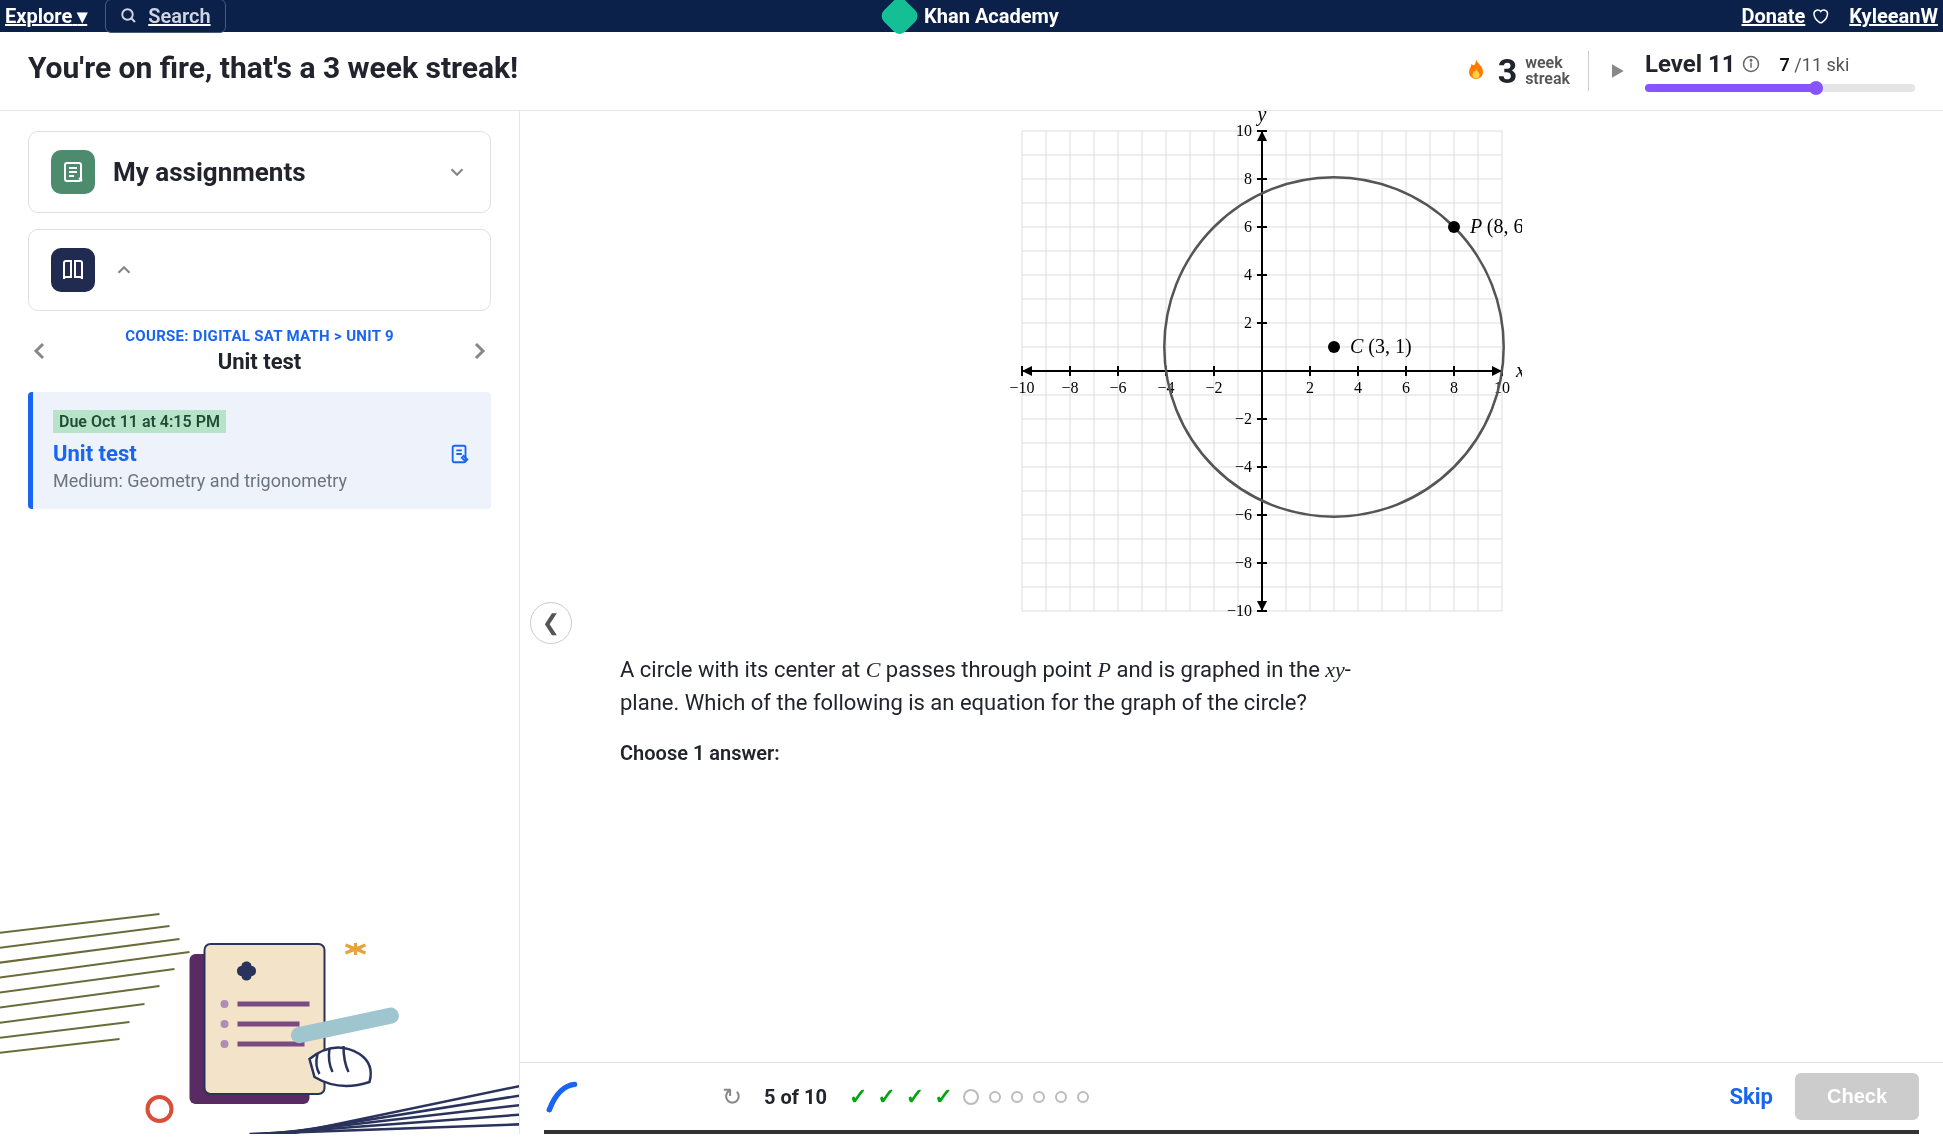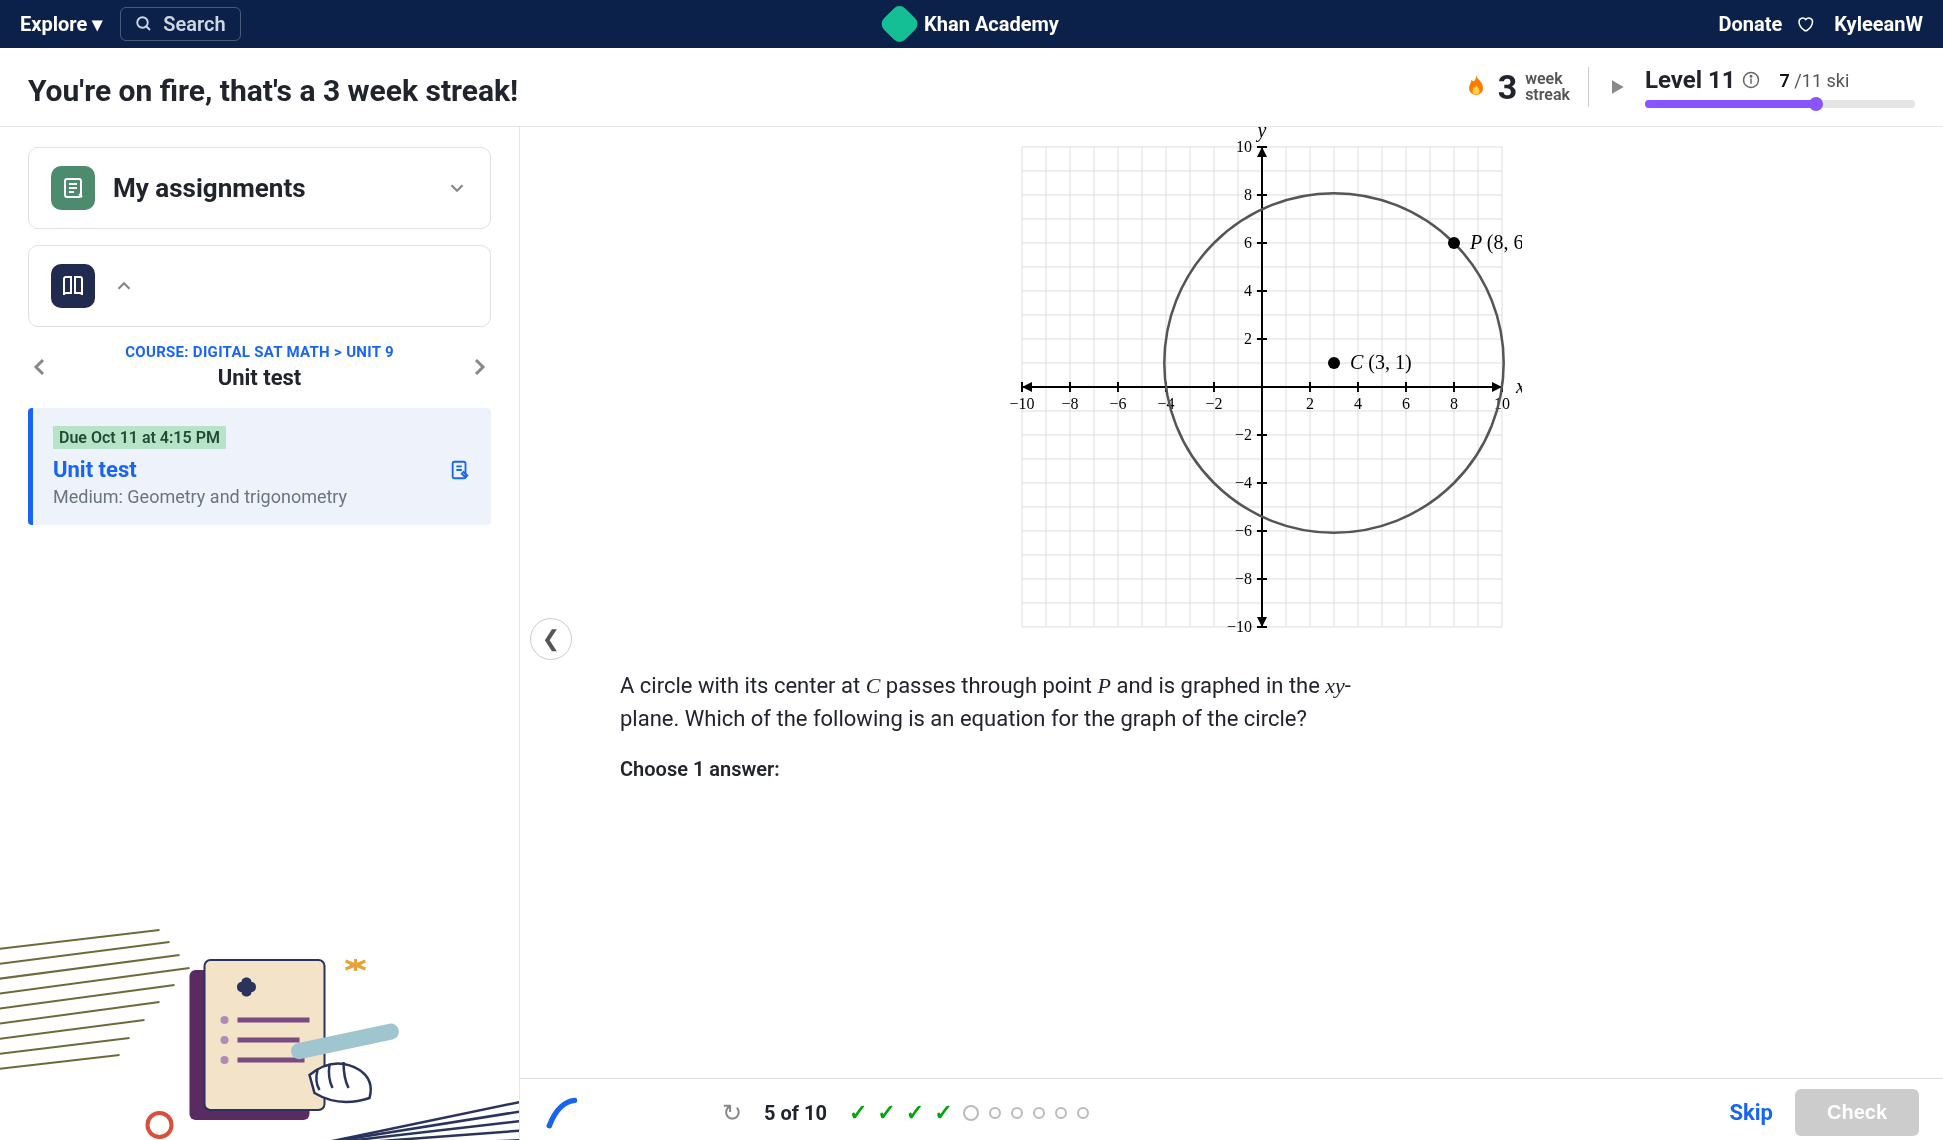--- a/index.html
+++ b/index.html
@@ -1,29 +1,29 @@
 <!DOCTYPE html>
 <html><head>
 <meta charset="utf-8">
 <style>
   * { box-sizing: border-box; margin: 0; padding: 0; }
   body { font-family: -apple-system, BlinkMacSystemFont, "Segoe UI", Roboto, "Helvetica Neue", Arial, sans-serif; background: #fff; color: #21242c; overflow: hidden; }
   
   
-  .topnav { background: #0b214a; color: #fff; height: 48px; display: flex; align-items: center; padding: 0 20px; font-size: 20px; font-weight: 700; position: relative; }
+  .topnav { background: #0b214a; color: #fff; height: 32px; display: flex; align-items: center; padding: 0 5px; font-size: 20px; font-weight: 700; position: relative; text-decoration: underline; }
   .topnav-left { display: flex; align-items: center; gap: 18px; flex: 1; }
   .explore { cursor: pointer; }
   .searchbox { display: flex; align-items: center; gap: 10px; border: 1px solid #4a5b7a; border-radius: 6px; padding: 4px 14px; color: #cfd6e3; font-weight: 600; background: transparent; }
   .brand { display: flex; align-items: center; gap: 10px; position: absolute; left: 50%; transform: translateX(-50%); font-weight: 700; white-space: nowrap; }
   .brandlogo { width: 30px; height: 30px; background: #14bf96; border-radius: 8px; transform: rotate(45deg); }
   .topnav-right { display: flex; align-items: center; gap: 20px; font-weight: 700; }
-  .toprt-item { display:flex; gap:14px; align-items:center; }
+  .toprt-item { display:flex; gap:6px; align-items:center; }
 
   
-  .streakbanner { display: flex; align-items: flex-end; justify-content: space-between; padding: 18px 28px; border-bottom: 1px solid #e6e6e6; }
+  .streakbanner { display: flex; align-items: flex-start; justify-content: space-between; padding: 18px 28px; border-bottom: 1px solid #e6e6e6; }
   .streaktitle { font-size: 30px; font-weight: 700; }
   .streakright { display: flex; align-items: center; gap: 18px; }
   .streaknum { font-size: 34px; font-weight: 700; display:flex; align-items:center; gap:8px;}
   .fire { width:28px; height:28px; }
   .streaklab { font-size: 16px; line-height: 1; font-weight: 600; color:#555; }
   .sep { width:1px; height:40px; background:#ccc; }
   .play { color:#888; }
   .levelblock { display:flex; flex-direction:column; gap:6px; }
   .leveltop { display:flex; gap:20px; align-items:center; }
   .leveltext { font-size:24px; font-weight:700; display:flex; align-items:center; gap:6px;}

